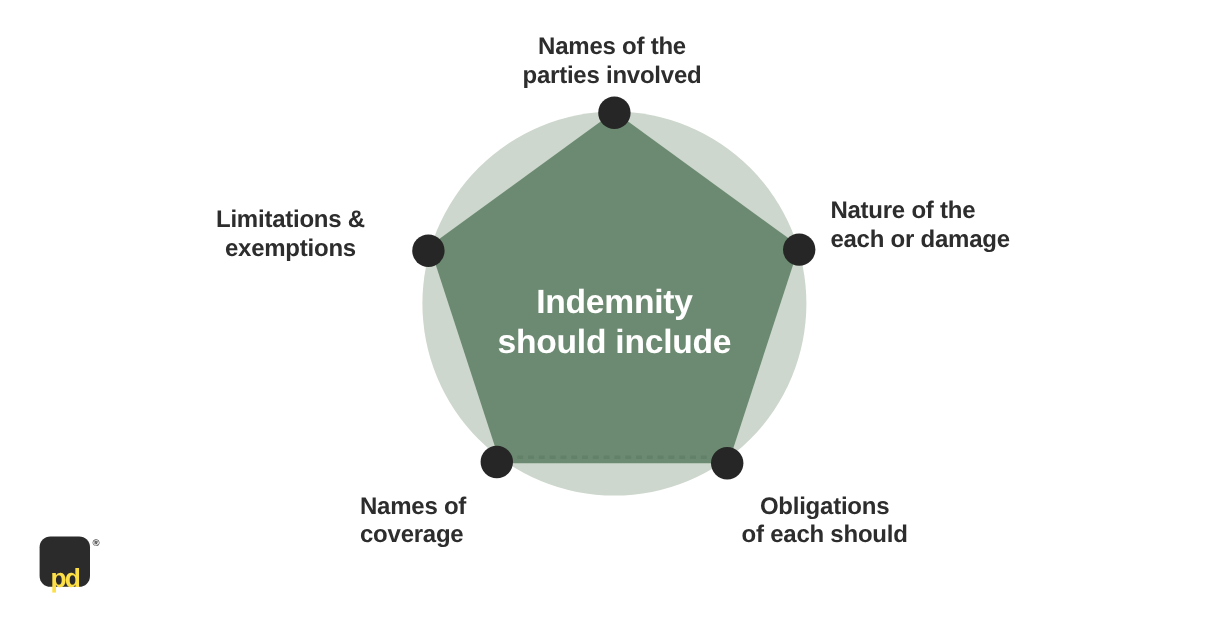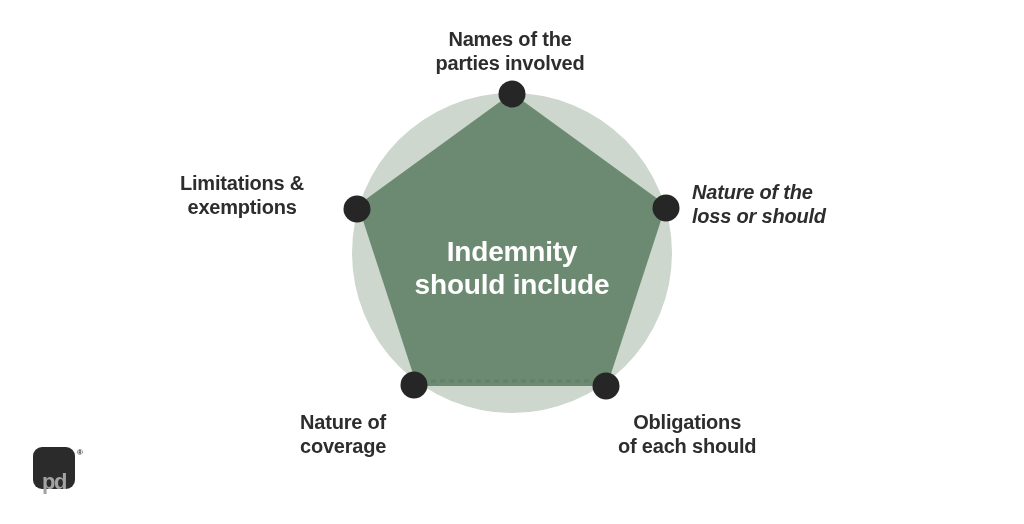--- a/index.html
+++ b/index.html
@@ -16,21 +16,21 @@
   .label {
     position: absolute;
     font-weight: 700;
     font-size: 20px;
     line-height: 24px;
     letter-spacing: -0.2px;
     white-space: nowrap;
   }
   .label span { display: block; }
   .label-top { left: 380px; top: 27px; width: 260px; text-align: center; }
-  .label-right { left: 692px; top: 180px; text-align: left; font-style: italic; }
+  .label-right { left: 692px; top: 164px; text-align: left; }
   .label-left { left: 180px; top: 171px; text-align: center; }
   .label-bottom-left { left: 300px; top: 410px; text-align: left; }
   .label-bottom-right { left: 618px; top: 410px; text-align: center; }
 
   .center-label {
     position: absolute;
     left: 382px; top: 204px; width: 260px;
     text-align: center;
     font-weight: 700;
     font-size: 28px;
@@ -75,41 +75,41 @@
     <circle cx="357" cy="209" r="13.5" fill="#262626"></circle>
   </svg>
 
   <div class="label label-top" style="color: rgb(45, 45, 45);">
     <span>Names of the</span>
     <span>parties involved</span>
   </div>
 
   <div class="label label-right" style="color: rgb(45, 45, 45);">
     <span>Nature of the</span>
-    <span>loss or should</span>
+    <span>each or damage</span>
   </div>
 
   <div class="label label-bottom-right" style="color: rgb(45, 45, 45);">
     <span>Obligations</span>
     <span>of each should</span>
   </div>
 
   <div class="label label-bottom-left" style="color: rgb(45, 45, 45);">
-    <span>Nature of</span>
+    <span>Names of</span>
     <span>coverage</span>
   </div>
 
   <div class="label label-left" style="color: rgb(45, 45, 45);">
     <span>Limitations &amp;</span>
     <span>exemptions</span>
   </div>
 
   <div class="center-label" style="color: rgb(255, 255, 255); margin-top: 31px;">
     <span>Indemnity</span>
     <span>should include</span>
   </div>
 
   <div class="logo-badge" style="background: rgb(43, 43, 43);">
-    <span class="logo-text" style="color: #a3a3a3; margin-top: 30px;">pd</span>
+    <span class="logo-text" style="color: #fde047; margin-top: 30px;">pd</span>
   </div>
   <span class="logo-reg" style="color: rgb(43, 43, 43);">®</span>
 
 </div>
 
 </body></html>

